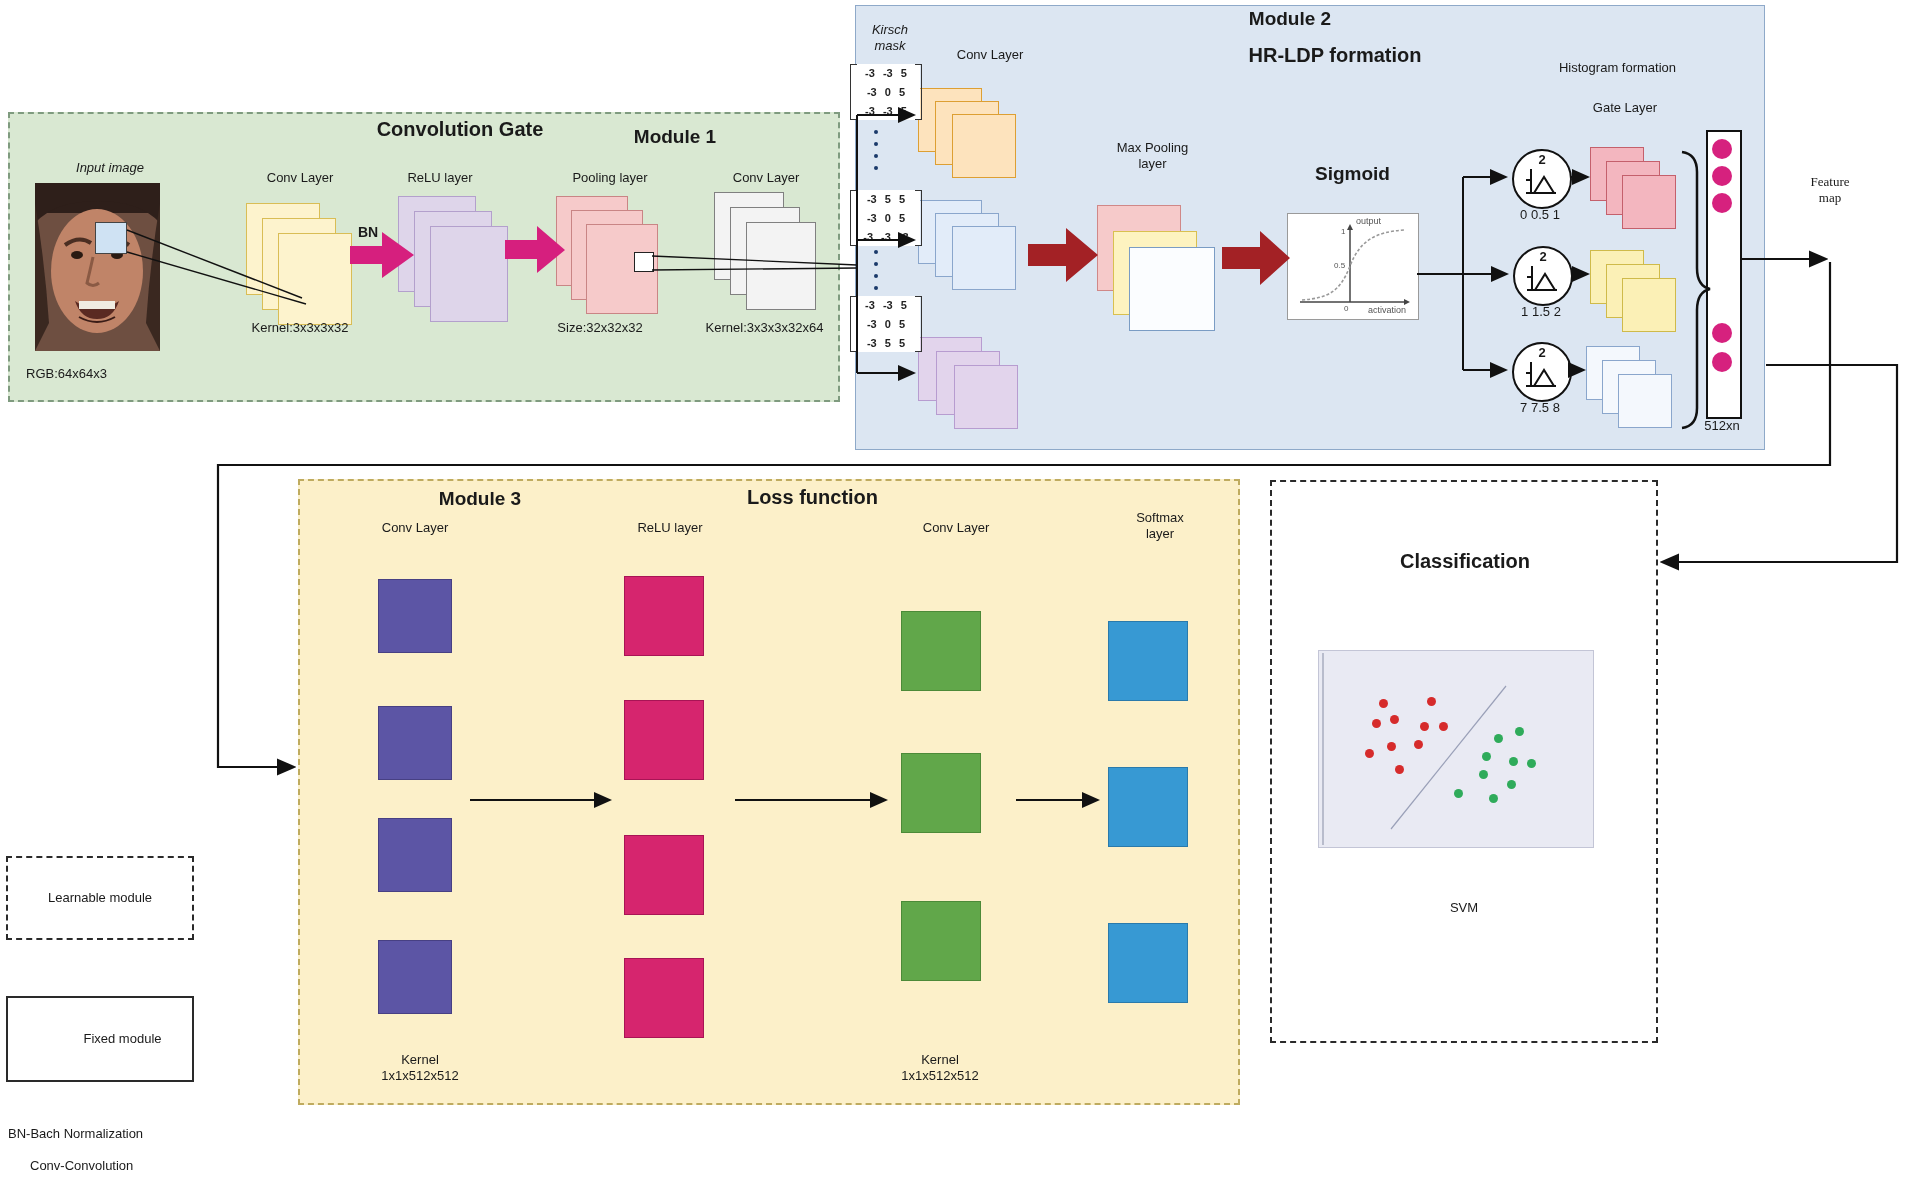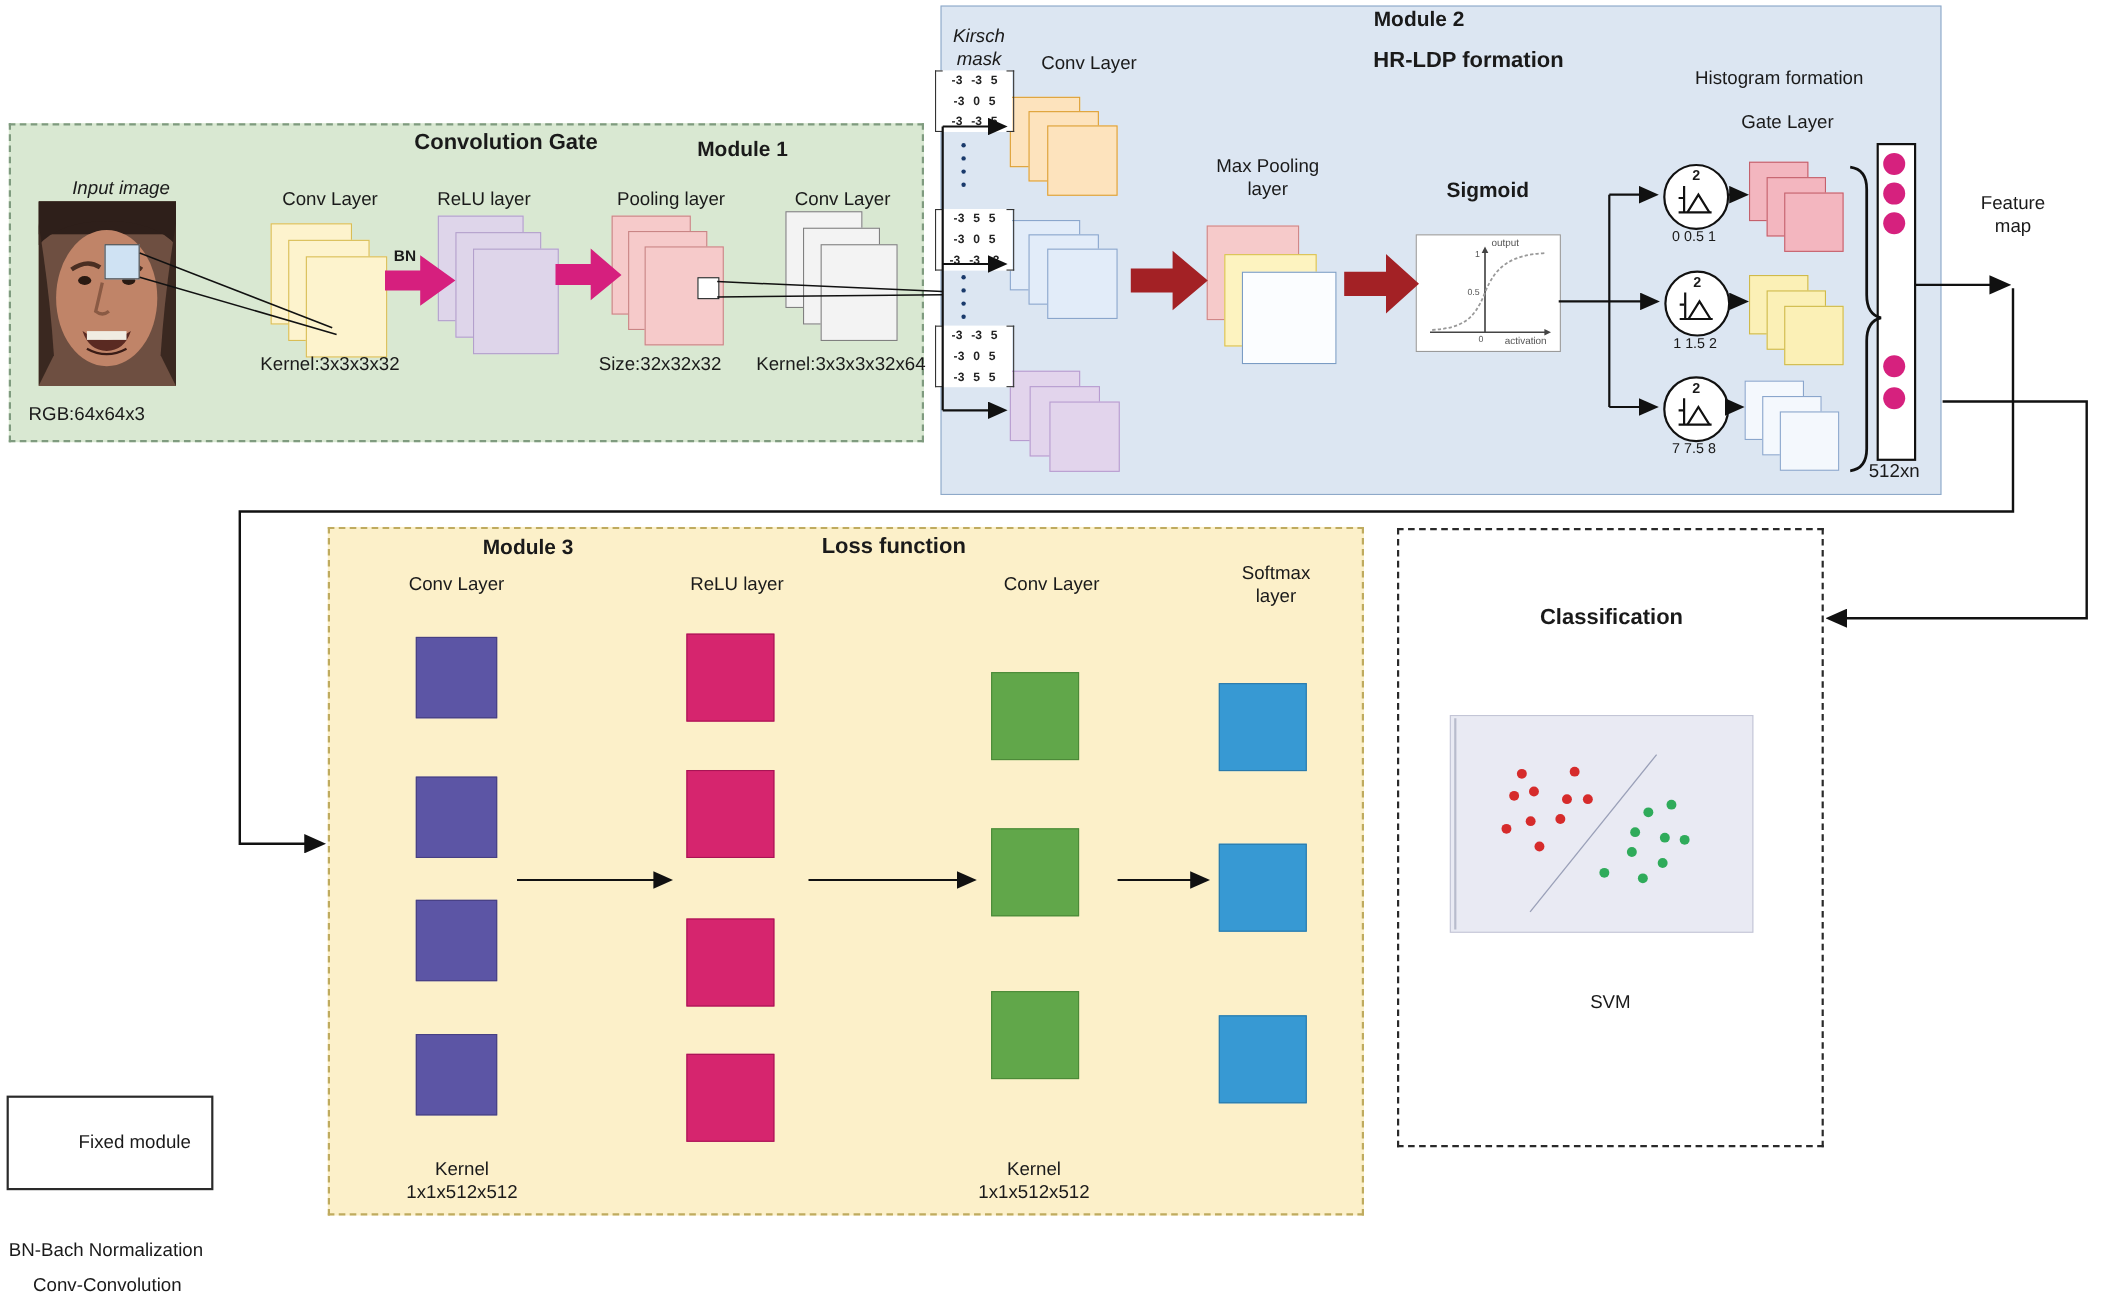--- a/index.html
+++ b/index.html
@@ -1,20 +1,20 @@
 <!DOCTYPE html>
 <html><head>
 <meta charset="utf-8">
 <style>
   html,body{margin:0;padding:0;background:#fff;font-family:"Liberation Sans",sans-serif;color:#1a1a1a;}
   #canvas{position:relative;width:1910px;height:1181px;background:#fff;overflow:hidden;}
   .abs{position:absolute;}
   .bold{font-weight:bold;}
   .ctr{text-align:center;}
-  .lbl{font-size:17px;line-height:1.25;}
+  .lbl{font-size:13px;line-height:1.25;}
   .title{font-size:20px;font-weight:bold;}
   
   .box{position:absolute;box-sizing:border-box;}
   #module1-box{left:8px;top:112px;width:832px;height:290px;background:#d9e8d2;border:2px dashed #7f9b7f;z-index:1;}
   #module2-box{left:855px;top:5px;width:910px;height:445px;background:#dce6f2;border:1px solid #8ea9c9;z-index:1;}
   #module3-box{left:298px;top:479px;width:942px;height:626px;background:#fcf0c9;border:2px dashed #bfab5f;z-index:1;}
   #classification-box{left:1270px;top:480px;width:388px;height:563px;background:#fff;border:2px dashed #2a2a2a;z-index:1;}
   #legend-learnable{left:6px;top:856px;width:188px;height:84px;border:2px dashed #2a2a2a;display:flex;align-items:center;justify-content:center;}
   #legend-fixed{left:6px;top:996px;width:188px;height:86px;border:2px solid #2a2a2a;display:flex;align-items:center;justify-content:center;padding-left:45px;}
   
@@ -252,21 +252,21 @@
   </div>
 
   <div id="feature-bar" class="abs"></div>
   <div class="bardot" style="top:139px;"></div>
   <div class="bardot" style="top:166px;"></div>
   <div class="bardot" style="top:193px;"></div>
   <div class="bardot" style="top:323px;"></div>
   <div class="bardot" style="top:352px;"></div>
   <div class="abs lbl ctr z4" style="left:1690px;top:418px;width:64px;">512xn</div>
 
-  <div class="abs lbl ctr z4" style="left:1790px;top:174px;width:80px;">
+  <div class="abs lbl ctr z4" style="left:1790px;top:174px;width:80px;font-family:Liberation Serif, serif;">
     <span>Feature</span><br>
     <span>map</span>
   </div>
 
   <div id="module3-box" class="box"></div>
   <div class="abs title ctr z4" style="left:400px;top:488px;width:160px;font-size:19px;">Module 3</div>
   <div class="abs title ctr z4" style="left:730px;top:486px;width:165px;">Loss function</div>
   <div class="abs lbl ctr z4" style="left:355px;top:520px;width:120px;">Conv Layer</div>
   <div class="abs lbl ctr z4" style="left:610px;top:520px;width:120px;">ReLU layer</div>
   <div class="abs lbl ctr z4" style="left:896px;top:520px;width:120px;">Conv Layer</div>
@@ -324,20 +324,23 @@
       <div class="svmdot green" style="left: 163px; top: 101px;"></div>
       <div class="svmdot green" style="left: 190px; top: 106px;"></div>
       <div class="svmdot green" style="left: 208px; top: 108px;"></div>
       <div class="svmdot green" style="left: 160px; top: 119px;"></div>
       <div class="svmdot green" style="left: 188px; top: 129px;"></div>
       <div class="svmdot green" style="left: 135px; top: 138px;"></div>
       <div class="svmdot green" style="left: 170px; top: 143px;"></div>
     </div>
   <div class="abs lbl ctr z4" style="left:1404px;top:900px;width:120px;">SVM</div>
 
+  <div id="legend-learnable" class="box">
+    <span class="lbl">Learnable module</span>
+  </div>
   <div id="legend-fixed" class="box">
     <span class="lbl">Fixed module</span>
   </div>
   <div class="abs lbl z4" style="left:8px;top:1126px;">BN-Bach Normalization</div>
   <div class="abs lbl z4" style="left:30px;top:1158px;">Conv-Convolution</div>
 
   <svg id="connector-layer" width="1910" height="1181" viewBox="0 0 1910 1181">
     <defs>
       <marker id="ah" markerWidth="9" markerHeight="8" refX="7" refY="4" orient="auto">
         <path d="M0,0 L9,4 L0,8 Z" fill="#111"></path>

